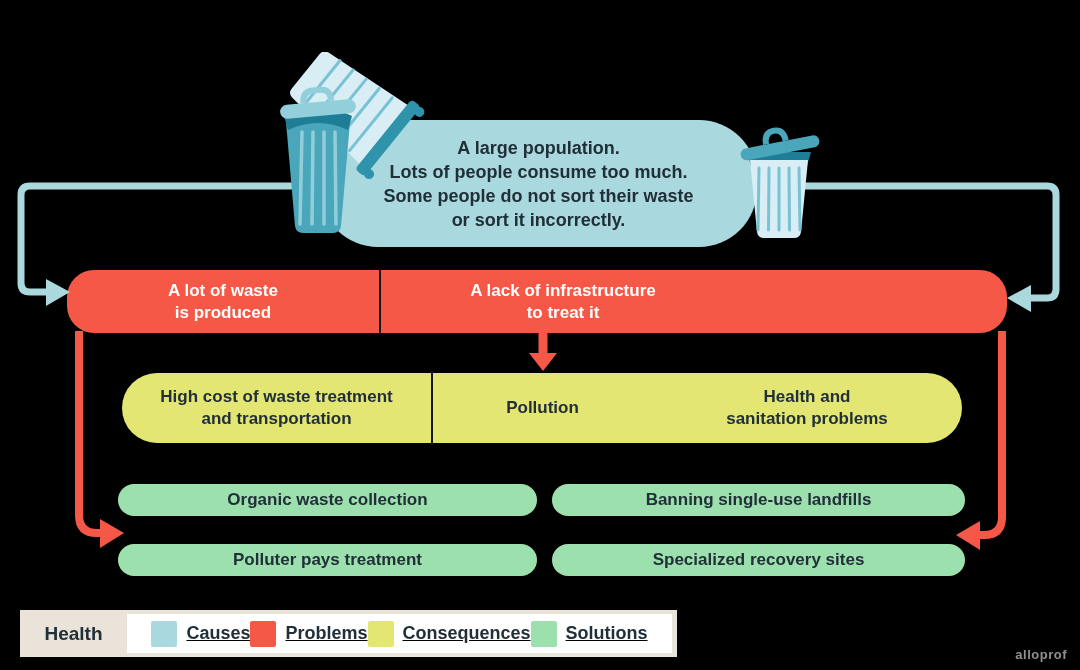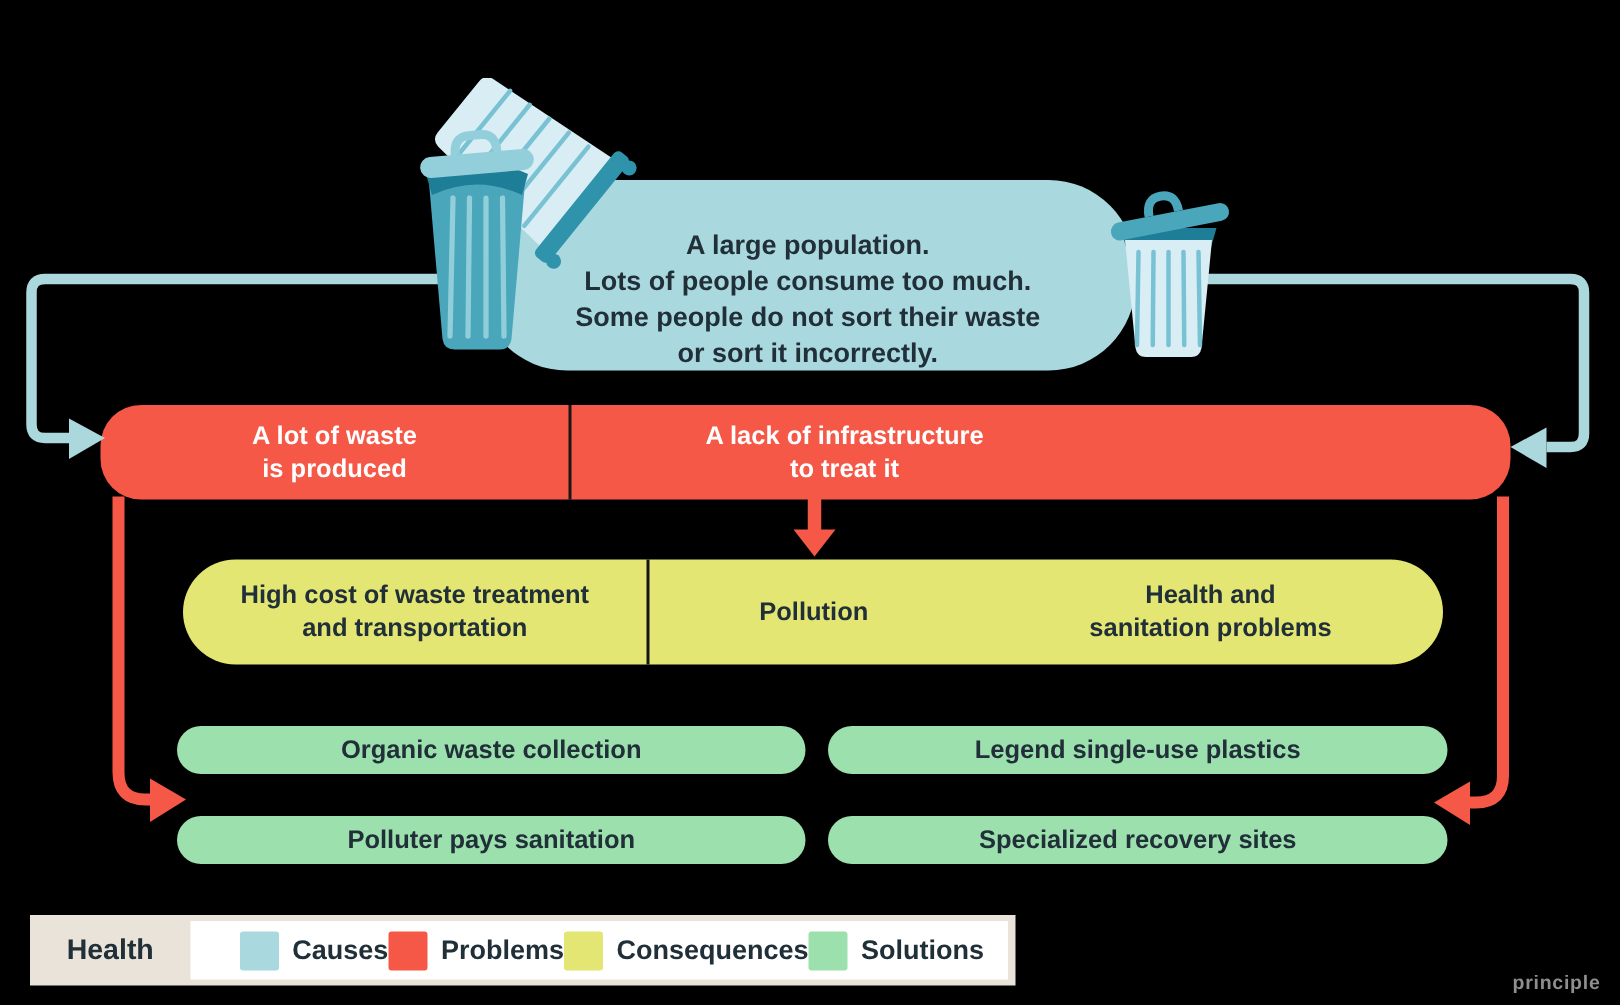--- a/index.html
+++ b/index.html
@@ -11,21 +11,21 @@
   .canvas{position:relative;width:1080px;height:670px;background:var(--background,#000);}
 
   
   .connector-layer{position:absolute;left:0;top:0;z-index:3;pointer-events:none;}
   .icon-layer{position:absolute;z-index:4;pointer-events:none;}
 
   
   .causes-box{
     position:absolute;left:320px;top:120px;width:437px;height:127px;
     background:var(--causes,#a9d9de);border-radius:58px;
-    display:flex;align-items:flex-end;justify-content:center;text-align:center;
+    display:flex;align-items:center;justify-content:center;text-align:center;
     z-index:2;
   }
   .causes-box .txt{
     white-space:pre-line;font-size:18px;line-height:24px;font-weight:700;
     color:var(--text_dark,#212f38);
   }
 
   
   .problems-bar{
     position:absolute;left:67px;top:270px;width:940px;height:63px;
@@ -74,22 +74,22 @@
     background:var(--legend_bg,#eae3d9);z-index:2;
   }
   .legend-title{
     position:absolute;left:0;top:0;width:107px;height:47px;
     display:flex;align-items:center;justify-content:center;
     font-weight:700;font-size:19px;color:var(--text_dark,#212f38);
   }
   .legend-inner{
     position:absolute;left:107px;top:4px;right:5px;bottom:4px;
     background:var(--legend_inner_bg,#fff);
-    display:flex;align-items:center;justify-content:flex-end;
-    padding:0 16px;box-sizing:border-box;
+    display:flex;align-items:center;justify-content:center;
+    padding:0 16px;box-sizing:border-box;text-decoration:underline;
   }
   .legend-item{display:flex;align-items:center;gap:9px;}
   .legend-swatch{width:26px;height:26px;border-radius:2px;flex:none;}
   .legend-label{font-weight:700;font-size:18px;color:var(--text_dark,#212f38);}
 
   
   .watermark{
     position:absolute;right:13px;bottom:8px;
     font-size:13px;font-weight:700;color:var(--watermark,#8f8f8f);
     letter-spacing:0.5px;z-index:2;
@@ -205,24 +205,24 @@
     <div class="cell c3">
       <span>Health and
 sanitation problems</span>
     </div>
   </div>
 
   <div class="solution-box s1">
     <span>Organic waste collection</span>
   </div>
   <div class="solution-box s2">
-    <span>Legend single-use plastics</span>
+    <span>Banning single-use landfills</span>
   </div>
   <div class="solution-box s3">
-    <span>Polluter pays sanitation</span>
+    <span>Polluter pays treatment</span>
   </div>
   <div class="solution-box s4">
     <span>Specialized recovery sites</span>
   </div>
 
   <div class="legend">
     <div class="legend-title">Health</div>
     <div class="legend-inner">
       <div class="legend-item">
         <span class="legend-swatch" style="background-color: rgb(169, 217, 222);"></span>
@@ -236,15 +236,15 @@
         <span class="legend-swatch" style="background-color: rgb(227, 230, 114);"></span>
         <span class="legend-label">Consequences</span>
       </div>
       <div class="legend-item">
         <span class="legend-swatch" style="background-color: rgb(156, 224, 174);"></span>
         <span class="legend-label">Solutions</span>
       </div>
     </div>
   </div>
 
-  <div class="watermark">principle</div>
+  <div class="watermark">alloprof</div>
 
 </div>
 
 </body></html>

